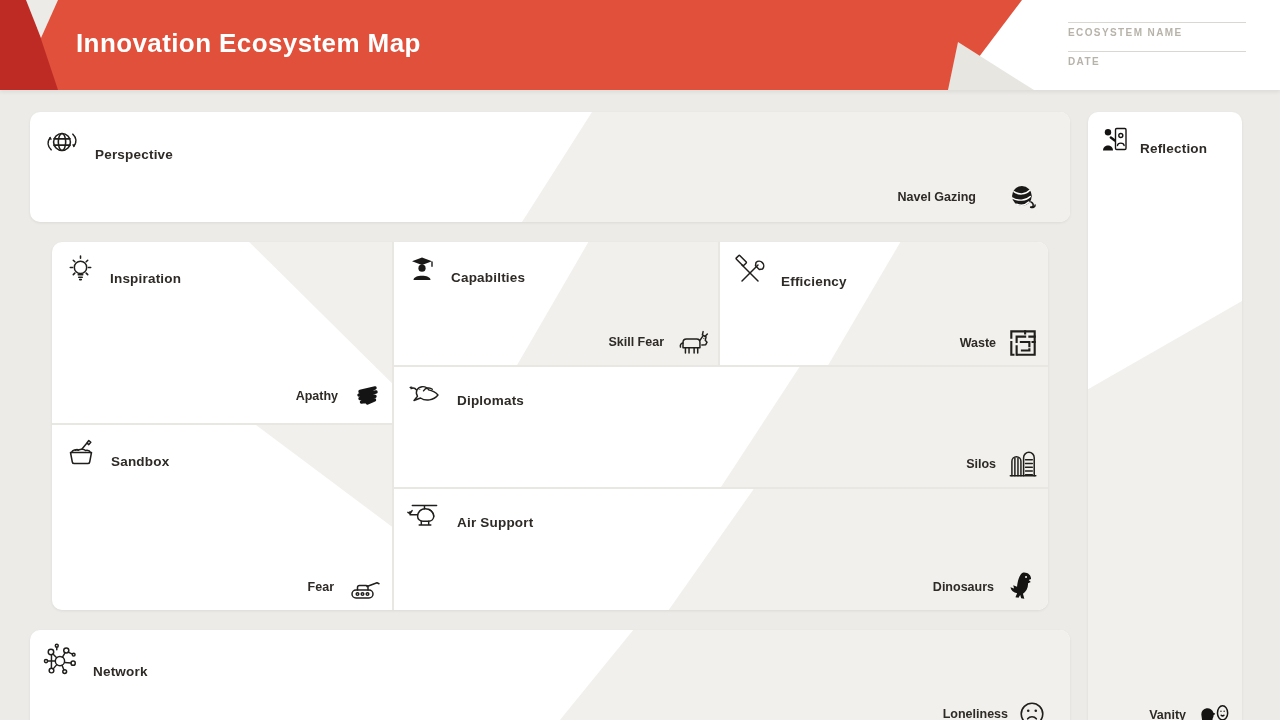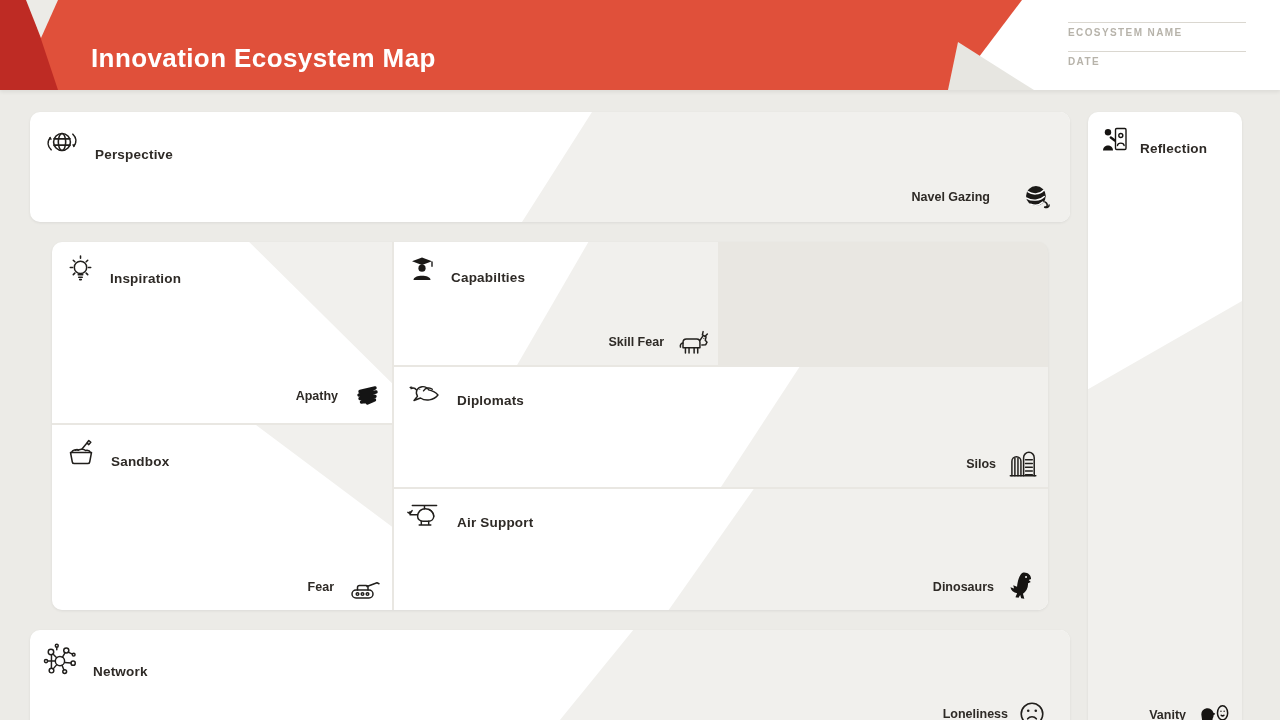--- a/index.html
+++ b/index.html
@@ -11,21 +11,21 @@
   .hdr{position:absolute;left:0;top:0;width:1280px;height:90px;background:#FFFFFF;
        box-shadow:0 2px 4px rgba(0,0,0,.07);}
   .hdr-red{position:absolute;inset:0;background:#E0503A;
        clip-path:polygon(0 0,1022px 0,954px 100%,0 100%);}
   .hdr-dark{position:absolute;inset:0;background:#BE2B24;
        clip-path:polygon(0 0,28px 0,58px 100%,0 100%);}
   .hdr-notch{position:absolute;inset:0;background:#ECEBE7;
        clip-path:polygon(26px 0,58px 0,41px 38px);}
   .hdr-gray{position:absolute;left:948px;top:42px;width:86px;height:48px;background:#E7E6E1;
        clip-path:polygon(10px 0,100% 100%,0 100%);}
-  .hdr-title{position:absolute;left:76px;top:28px;margin:15px;font-size:26px;font-weight:800;
+  .hdr-title{position:absolute;left:76px;top:28px;margin:0;font-size:26px;font-weight:800;
        letter-spacing:.4px;color:#FFFFFF;}
   .hdr-fields{position:absolute;left:1068px;top:22px;width:178px;}
   .field{margin-bottom:13px;}
   .field-line{border-top:1.5px solid #DAD7D0;height:4px;}
   .field-label{font-size:10px;font-weight:700;letter-spacing:1.4px;color:#B7B3AA;}
 
   
   .card{position:absolute;background:#FFFFFF;border-radius:10px;overflow:hidden;
         box-shadow:0 1px 3px rgba(0,0,0,.07);}
   .grid-group{position:absolute;left:52px;top:242px;width:996px;height:368px;
@@ -83,21 +83,21 @@
             <ellipse cx="19" cy="19" rx="3.5" ry="8"></ellipse>
           <path d="M11.4 16h15.2M11.4 22h15.2"></path>
           <path d="M29.3 11.6c3.4 3.2 3.8 7.6 1.1 11.3"></path>
           <path d="M8.7 26.4c-3.4-3.2-3.8-7.6-1.1-11.3"></path>
           <path d="M32 21l-1.7 3.3-1.8-2.9z" fill="#211F1C" stroke="none"></path>
           <path d="M6 17l1.7-3.3 1.8 2.9z" fill="#211F1C" stroke="none"></path>
         </svg>
       </span>
       <span class="cell-label">Perspective</span>
     </div>
-    <div class="neg" style="right:18px;bottom:10px;gap:32px;">
+    <div class="neg" style="right:32px;bottom:10px;gap:32px;">
       <span class="neg-label">Navel Gazing</span>
       <span class="icon">
         <svg width="30" height="30" viewBox="0 0 28 28" fill="none" stroke-linecap="round">
           <circle cx="13" cy="13" r="9.2" fill="#1B1917"></circle>
           <path d="M5.5 9c4 3 11 3 14.5-1M4.3 15c5 3 12.5 2.5 16.5-1.5M8 20.7c4 1.6 8.3 1 11.3-2" stroke="#FFFFFF" stroke-width="1.3"></path>
           <path d="M21.3 18.5c3.2 1.6 3 5.3-.6 4.8 2.2 1 4.6.5 4.6-1.8" stroke="#1B1917" stroke-width="1.4"></path>
         </svg>
       </span>
     </div>
   </div>
@@ -175,20 +175,44 @@
             <path d="M10.8 21.5v5M14.2 21.5v5M19 21.5v5M22.4 21.5v5"></path>
             <path d="M24.5 14.5l3.2-4.8 2.6 1.4-.8 3.3 1.7 1.8-1.2 2.3-3.7.3"></path>
             <path d="M26.8 9.3l.7-3.1M29.2 10.8l2.3-2.3"></path>
             <path d="M8.5 17c-2 .3-2.9 2-2.4 3.8"></path>
             <circle cx="28.2" cy="12.5" r=".6" fill="#211F1C" stroke="none"></circle>
           </svg>
         </span>
       </div>
     </div>
 
+    <div class="cell" style="left:668px;top:0;width:328px;height:123px;">
+      <div class="deco d-efficiency"></div>
+      <div class="cell-head" style="left:12px;top:11px;">
+        <span class="icon">
+          <svg width="36" height="36" viewBox="0 0 36 36" stroke="#211F1C" fill="none" stroke-width="1.5" stroke-linecap="round" stroke-linejoin="round">
+            <path d="M10 28L26 12"></path>
+            <path d="M24 9.5a4.6 4.6 0 0 1 6.5 6.5l-3.2.5-3.8-3.8z"></path>
+            <path d="M26 28L10 12"></path>
+            <rect x="4" y="5" width="10.5" height="5" rx="1" transform="rotate(45 9.2 7.5)"></rect>
+          </svg>
+        </span>
+        <span class="cell-label">Efficiency</span>
+      </div>
+      <div class="neg" style="right:8px;bottom:5px;">
+        <span class="neg-label">Waste</span>
+        <span class="icon">
+          <svg width="34" height="34" viewBox="0 0 32 32" stroke="#211F1C" fill="none" stroke-width="2" stroke-linecap="square">
+            <path d="M5 11V5h22v22H11"></path>
+            <path d="M5 15v12h2"></path>
+            <path d="M10 10h8M22 10h5M10 10v5M14 15h8v4M10 19v8M15 23h7M22 23v-1M27 15h-2M18 5v2"></path>
+          </svg>
+        </span>
+      </div>
+    </div>
 
     <div class="cell" style="left:342px;top:125px;width:654px;height:120px;">
       <div class="deco d-diplomats"></div>
       <div class="cell-head" style="left:12px;top:11px;">
         <span class="icon">
           <svg width="38" height="30" viewBox="0 0 36 30" stroke="#211F1C" fill="none" stroke-width="1.4" stroke-linecap="round" stroke-linejoin="round">
             <path d="M9.5 12c-1.3-1.9-3.6-2.5-5.5-1.4"></path>
             <path d="M6 9.2c-1.2-1-2.8-1-3.8.3 1.3.8 2.8.7 3.8-.3z" fill="#211F1C" stroke="none"></path>
             <path d="M31 17c-4.5 5.5-12.5 6.5-17.5 3L7 22.5l3.5-4.3C8 14.7 9.8 9.2 15 8.7c3-.3 5.4 1 6.6 3.2 3.6.6 7 2.5 9.4 5.1z"></path>
             <path d="M16.5 12.8c2-3 6.3-3.8 8.8-1.5"></path>

